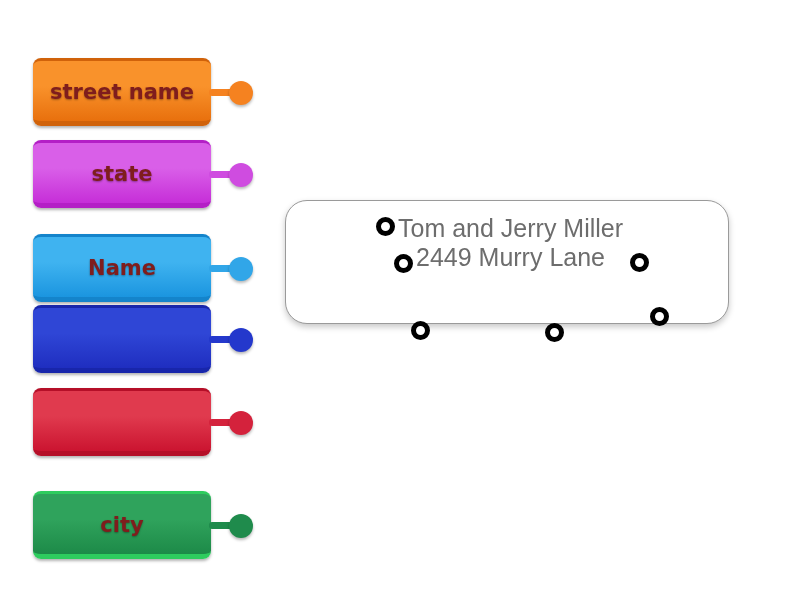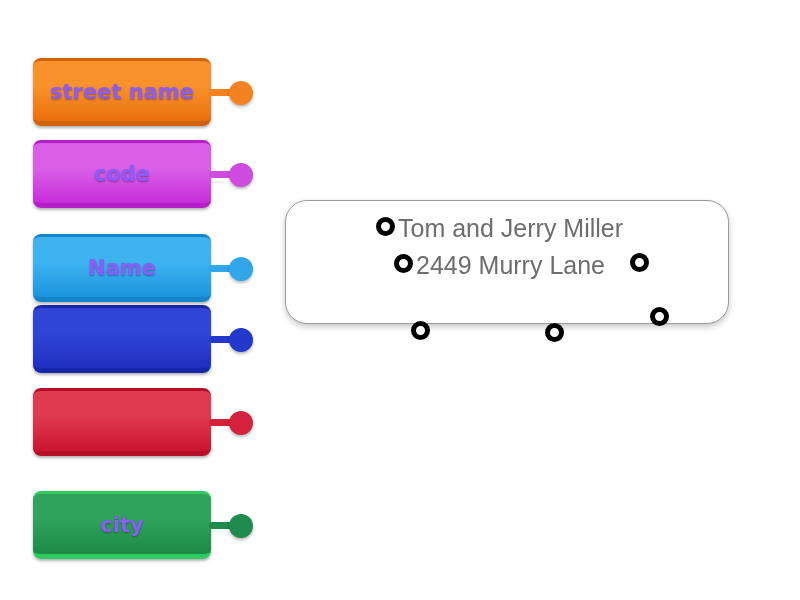--- a/index.html
+++ b/index.html
@@ -45,21 +45,21 @@
     width: 100%;
     height: 100%;
     border-radius: 8px;
     box-sizing: border-box;
     box-shadow: 0 2px 3px rgba(0,0,0,0.30);
   }
 
   .chip-text {
     position: relative;
     z-index: 3;
-    color: #8b5cf6;
+    color: #7f1d1d;
     font-size: 21px;
     font-weight: bold;
     line-height: 1.08;
     text-align: right;
     text-shadow: 0 1px 2px rgba(0,0,0,0.35);
     padding: 0 6px;
     white-space: pre-line;
   }
 
   
@@ -99,21 +99,21 @@
 
   .addr-line {
     position: absolute;
     color: #6d6d6d;
     font-size: 25px;
     font-weight: normal;
     white-space: nowrap;
     font-family: Liberation Sans, sans-serif;
   }
   #addr-line-0 { left: 112px; top: 13px; }
-  #addr-line-1 { left: 130px; top: 50px; }
+  #addr-line-1 { left: 130px; top: 42px; }
   #addr-line-2 { left: 100px; top: 87px; }
 
   
   .drop-ring {
     position: absolute;
     width: 19px;
     height: 19px;
     box-sizing: border-box;
     border: 5px solid #000000;
     background: #ffffff;
@@ -131,21 +131,21 @@
       <div class="label-chip" style="top: 58px; left: 33px;">
         <div class="chip-stem" style="background: rgb(245, 130, 32);"></div>
         <div class="chip-knob" style="background: rgb(245, 130, 32);"></div>
         <div class="chip-body" style="background: linear-gradient(rgb(249, 146, 43) 0%, rgb(249, 146, 43) 42%, rgb(232, 112, 13) 100%); border-top: 3px solid rgb(208, 98, 10); border-bottom: 5px solid rgb(208, 98, 10);"></div>
         <div class="chip-text">street name</div>
       </div>
       <div class="label-chip" style="top: 140px; left: 33px;">
         <div class="chip-stem" style="background: rgb(207, 76, 224);"></div>
         <div class="chip-knob" style="background: rgb(207, 76, 224);"></div>
         <div class="chip-body" style="background: linear-gradient(rgb(217, 95, 232) 0%, rgb(217, 95, 232) 42%, rgb(198, 46, 216) 100%); border-top: 3px solid rgb(180, 31, 198); border-bottom: 5px solid rgb(180, 31, 198);"></div>
-        <div class="chip-text">code</div>
+        <div class="chip-text">state</div>
       </div>
       <div class="label-chip" style="top: 234px; left: 33px;">
         <div class="chip-stem" style="background: rgb(49, 166, 232);"></div>
         <div class="chip-knob" style="background: rgb(49, 166, 232);"></div>
         <div class="chip-body" style="background: linear-gradient(rgb(63, 179, 240) 0%, rgb(63, 179, 240) 42%, rgb(27, 149, 223) 100%); border-top: 3px solid rgb(20, 132, 203); border-bottom: 5px solid rgb(20, 132, 203);"></div>
         <div class="chip-text">Name</div>
       </div>
       <div class="label-chip" style="top: 305px; left: 33px;">
         <div class="chip-stem" style="background: rgb(36, 56, 204);"></div>
         <div class="chip-knob" style="background: rgb(36, 56, 204);"></div>

